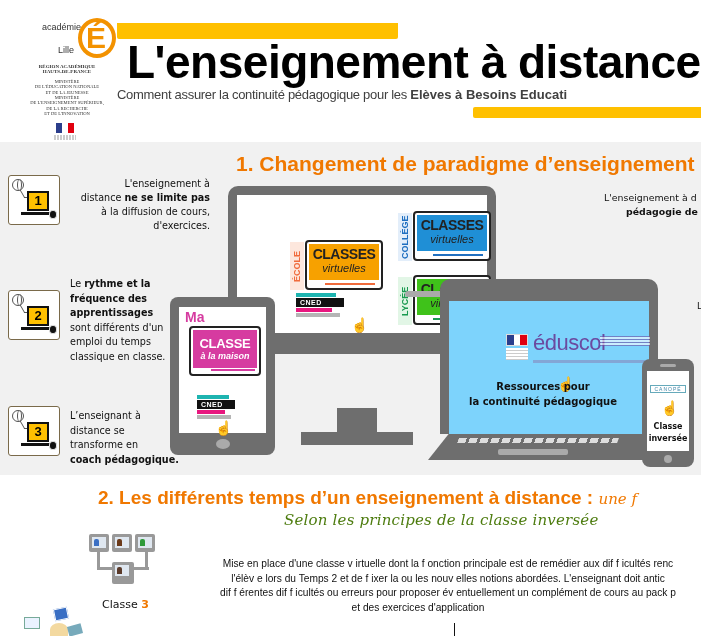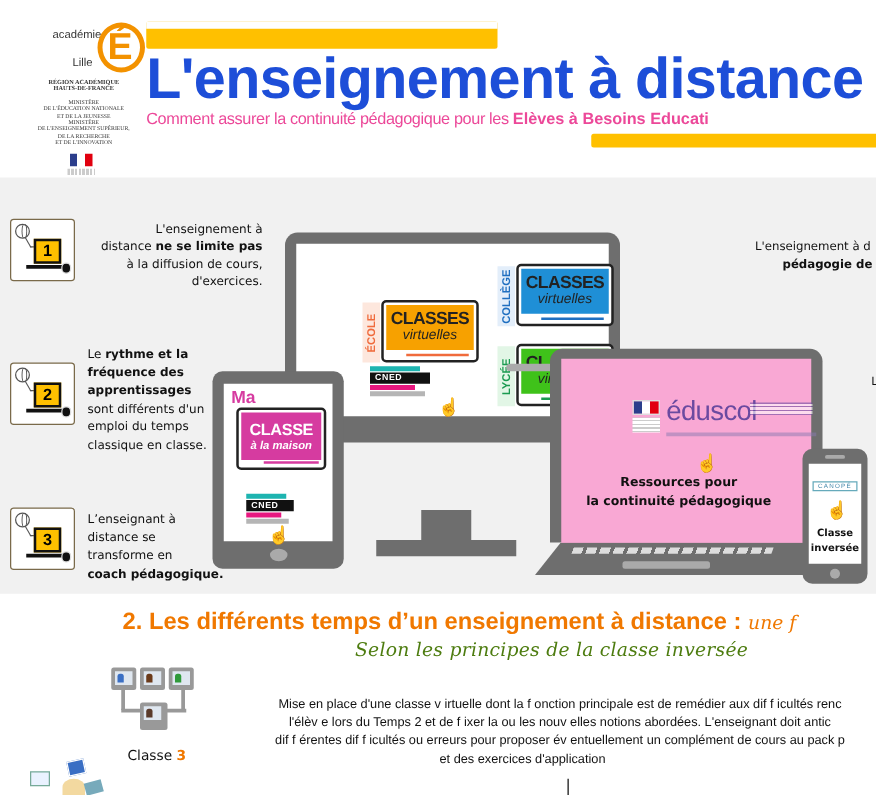--- a/index.html
+++ b/index.html
@@ -13,22 +13,22 @@
   .logo-acad .txt2 { position: absolute; left: 16px; top: 27px; font-size: 9px; color: #333; }
   .logo-acad .e-circle { position: absolute; left: 36px; top: 0px; width: 38px; height: 40px; border: 4px solid #f39200; border-radius: 50%; }
   .logo-acad .e-letter { position: absolute; left: 44px; top: 2px; font-size: 30px; font-weight: bold; color: #f39200; line-height: 36px; }
   .logo-lines { position: absolute; left: 0; top: 56px; width: 110px; font-family: "Liberation Serif", serif; font-size: 4.6px; line-height: 5.4px; color: #333; }
   .logo-lines .b { font-weight: bold; font-size: 5px; }
   .flag { position: absolute; left: 44px; top: 115px; width: 18px; height: 10px; background: linear-gradient(90deg,#2b3e8c 33%,#fff 33%,#fff 66%,#e1000f 66%); }
   .flag-sub { position: absolute; left: 42px; top: 127px; width: 22px; height: 5px; background: repeating-linear-gradient(90deg,#999 0 2px,#fff 2px 3px); opacity:.5; }
 
   .title-bar-top { position: absolute; left: 117px; top: 17px; width: 281px; height: 22px; background: #ffc000; border-radius: 2px; }
   .title-bar-top::before { content:""; position:absolute; left:0; top:0; width:281px; height:6px; background:#fff; }
-  .main-title { position: absolute; left: 117px; top: 36px; font-size: 46px; font-weight: bold; color: #1d4ed8; letter-spacing: -0.5px; white-space: nowrap; line-height: 52px; }
-  .subtitle { position: absolute; left: 117px; top: 87px; font-size: 13px; color: #ec4899; white-space: nowrap; letter-spacing: -0.3px; }
+  .main-title { position: absolute; left: 127px; top: 36px; font-size: 46px; font-weight: bold; color: #000000; letter-spacing: -0.5px; white-space: nowrap; line-height: 52px; }
+  .subtitle { position: absolute; left: 117px; top: 87px; font-size: 13px; color: #404040; white-space: nowrap; letter-spacing: -0.3px; }
   .subtitle b { font-weight: bold; letter-spacing: 0; }
   .title-bar-bottom { position: absolute; left: 473px; top: 107px; width: 228px; height: 11px; background: #ffc000; border-radius: 2px 0 0 2px; }
 
   
   .section1 { position: absolute; left: 0; top: 142px; width: 701px; height: 333px; background: #f1f1f1; }
   .s1-title { position: absolute; left: 236px; top: 10px; font-size: 21px; font-weight: bold; color: #f07800; white-space: nowrap; }
 
   .point { position: absolute; left: 8px; }
   .point-icon { position: absolute; left: 0; top: 0; width: 52px; height: 50px; background: #fff; border: 1px solid #7a6a4a; border-radius: 3px; }
   .point-icon .globe { position: absolute; left: 3px; top: 3px; width: 12px; height: 12px; border: 1.5px solid #555; border-radius: 50%; }
@@ -67,21 +67,21 @@
   .tablet-btn { position: absolute; left: 46px; top: 142px; width: 14px; height: 10px; background: #aaa; border-radius: 50%; }
   .mcm { position: absolute; left: 8px; top: 13px; width: 74px; height: 60px; }
   .mcm .lap { position:absolute; left:2px; top:6px; width:72px; height:50px; border:2px solid #222; border-radius:4px; background:#fff; }
   .mcm .face { position:absolute; left:2px; top:2px; width:64px; height:38px; background:#d63ba0; color:#fff; font-weight:bold; text-align:center; }
   .mcm .ma { position:absolute; left:-2px; top:-10px; font-size:14px; font-weight:bold; color:#d63ba0; line-height:14px; text-shadow: 0 0 1px #fff; }
   .mcm .w1 { font-size:13px; line-height:15px; padding-top:6px; letter-spacing:-0.3px; }
   .mcm .w2 { font-size:9px; font-style:italic; line-height:11px; }
   .mcm .bar { position:absolute; left:20px; bottom:3px; width:44px; height:2px; background:#d63ba0; }
 
   .laptop { position: absolute; left: 440px; top: 137px; width: 218px; height: 155px; background: #6e6e6e; border-radius: 10px 10px 0 0; }
-  .laptop-screen { position: absolute; left: 9px; top: 8px; width: 200px; height: 148px; background: #f9a8d4; }
+  .laptop-screen { position: absolute; left: 9px; top: 22px; width: 200px; height: 148px; background: #7dd3fc; }
   .laptop-base { position: absolute; left: 428px; top: 292px; width: 258px; height: 26px; background: #6e6e6e; clip-path: polygon(8% 0, 92% 0, 100% 100%, 0 100%); }
   .laptop-keys { position: absolute; left: 458px; top: 296px; width: 160px; height: 5px; background: repeating-linear-gradient(90deg,#ddd 0 8px,transparent 8px 11px); transform: skewX(-20deg); }
   .laptop-pad { position: absolute; left: 498px; top: 307px; width: 70px; height: 6px; background: #aaa; border-radius: 2px; }
 
   .eduscol { position: absolute; left: 57px; top: 31px; width: 150px; height: 40px; }
   .eduscol .mar { position:absolute; left:0; top:2px; width:22px; height:12px; background: linear-gradient(90deg,#2b3e8c 33%,#fff 33%,#fff 66%,#e1000f 66%); border:1px solid #ddd; }
   .eduscol .mar2 { position:absolute; left:0; top:16px; width:22px; height:12px; background: repeating-linear-gradient(0deg,#ccc 0 1px,#fff 1px 3px); }
   .eduscol .name { position:absolute; left:27px; top:-2px; font-size:22px; color:#6b4aa0; font-weight:normal; letter-spacing:-0.5px; }
   .eduscol .tag { position:absolute; left:94px; top:4px; width:50px; height:10px; background: repeating-linear-gradient(0deg,#6b4aa0 0 1px,#fff 1px 3px); opacity:.6; }
   .eduscol .line { position:absolute; left:27px; top:28px; width:120px; height:3px; background:#8a7ab0; opacity:.5; }
@@ -150,20 +150,21 @@
   </div>
 
   <div class="title-bar-top"></div>
   <h1 class="main-title">L'enseignement  à distance</h1>
   <div class="subtitle">
     <span>Comment assurer la continuité pédagogique pour les </span><b>Elèves à Besoins Educati</b>
   </div>
   <div class="title-bar-bottom"></div>
 
   <div class="section1">
+    <h2 class="s1-title">1. Changement de paradigme d’enseignement</h2>
 
     <div class="point" style="top:33px;">
       <div class="point-icon">
         <div class="globe"></div>
         <div class="wire"></div>
         <div class="screen">1</div>
         <div class="base"></div>
         <div class="mouse"></div>
       </div>
       <div class="point-text" style="top:2px;text-align:right;">

